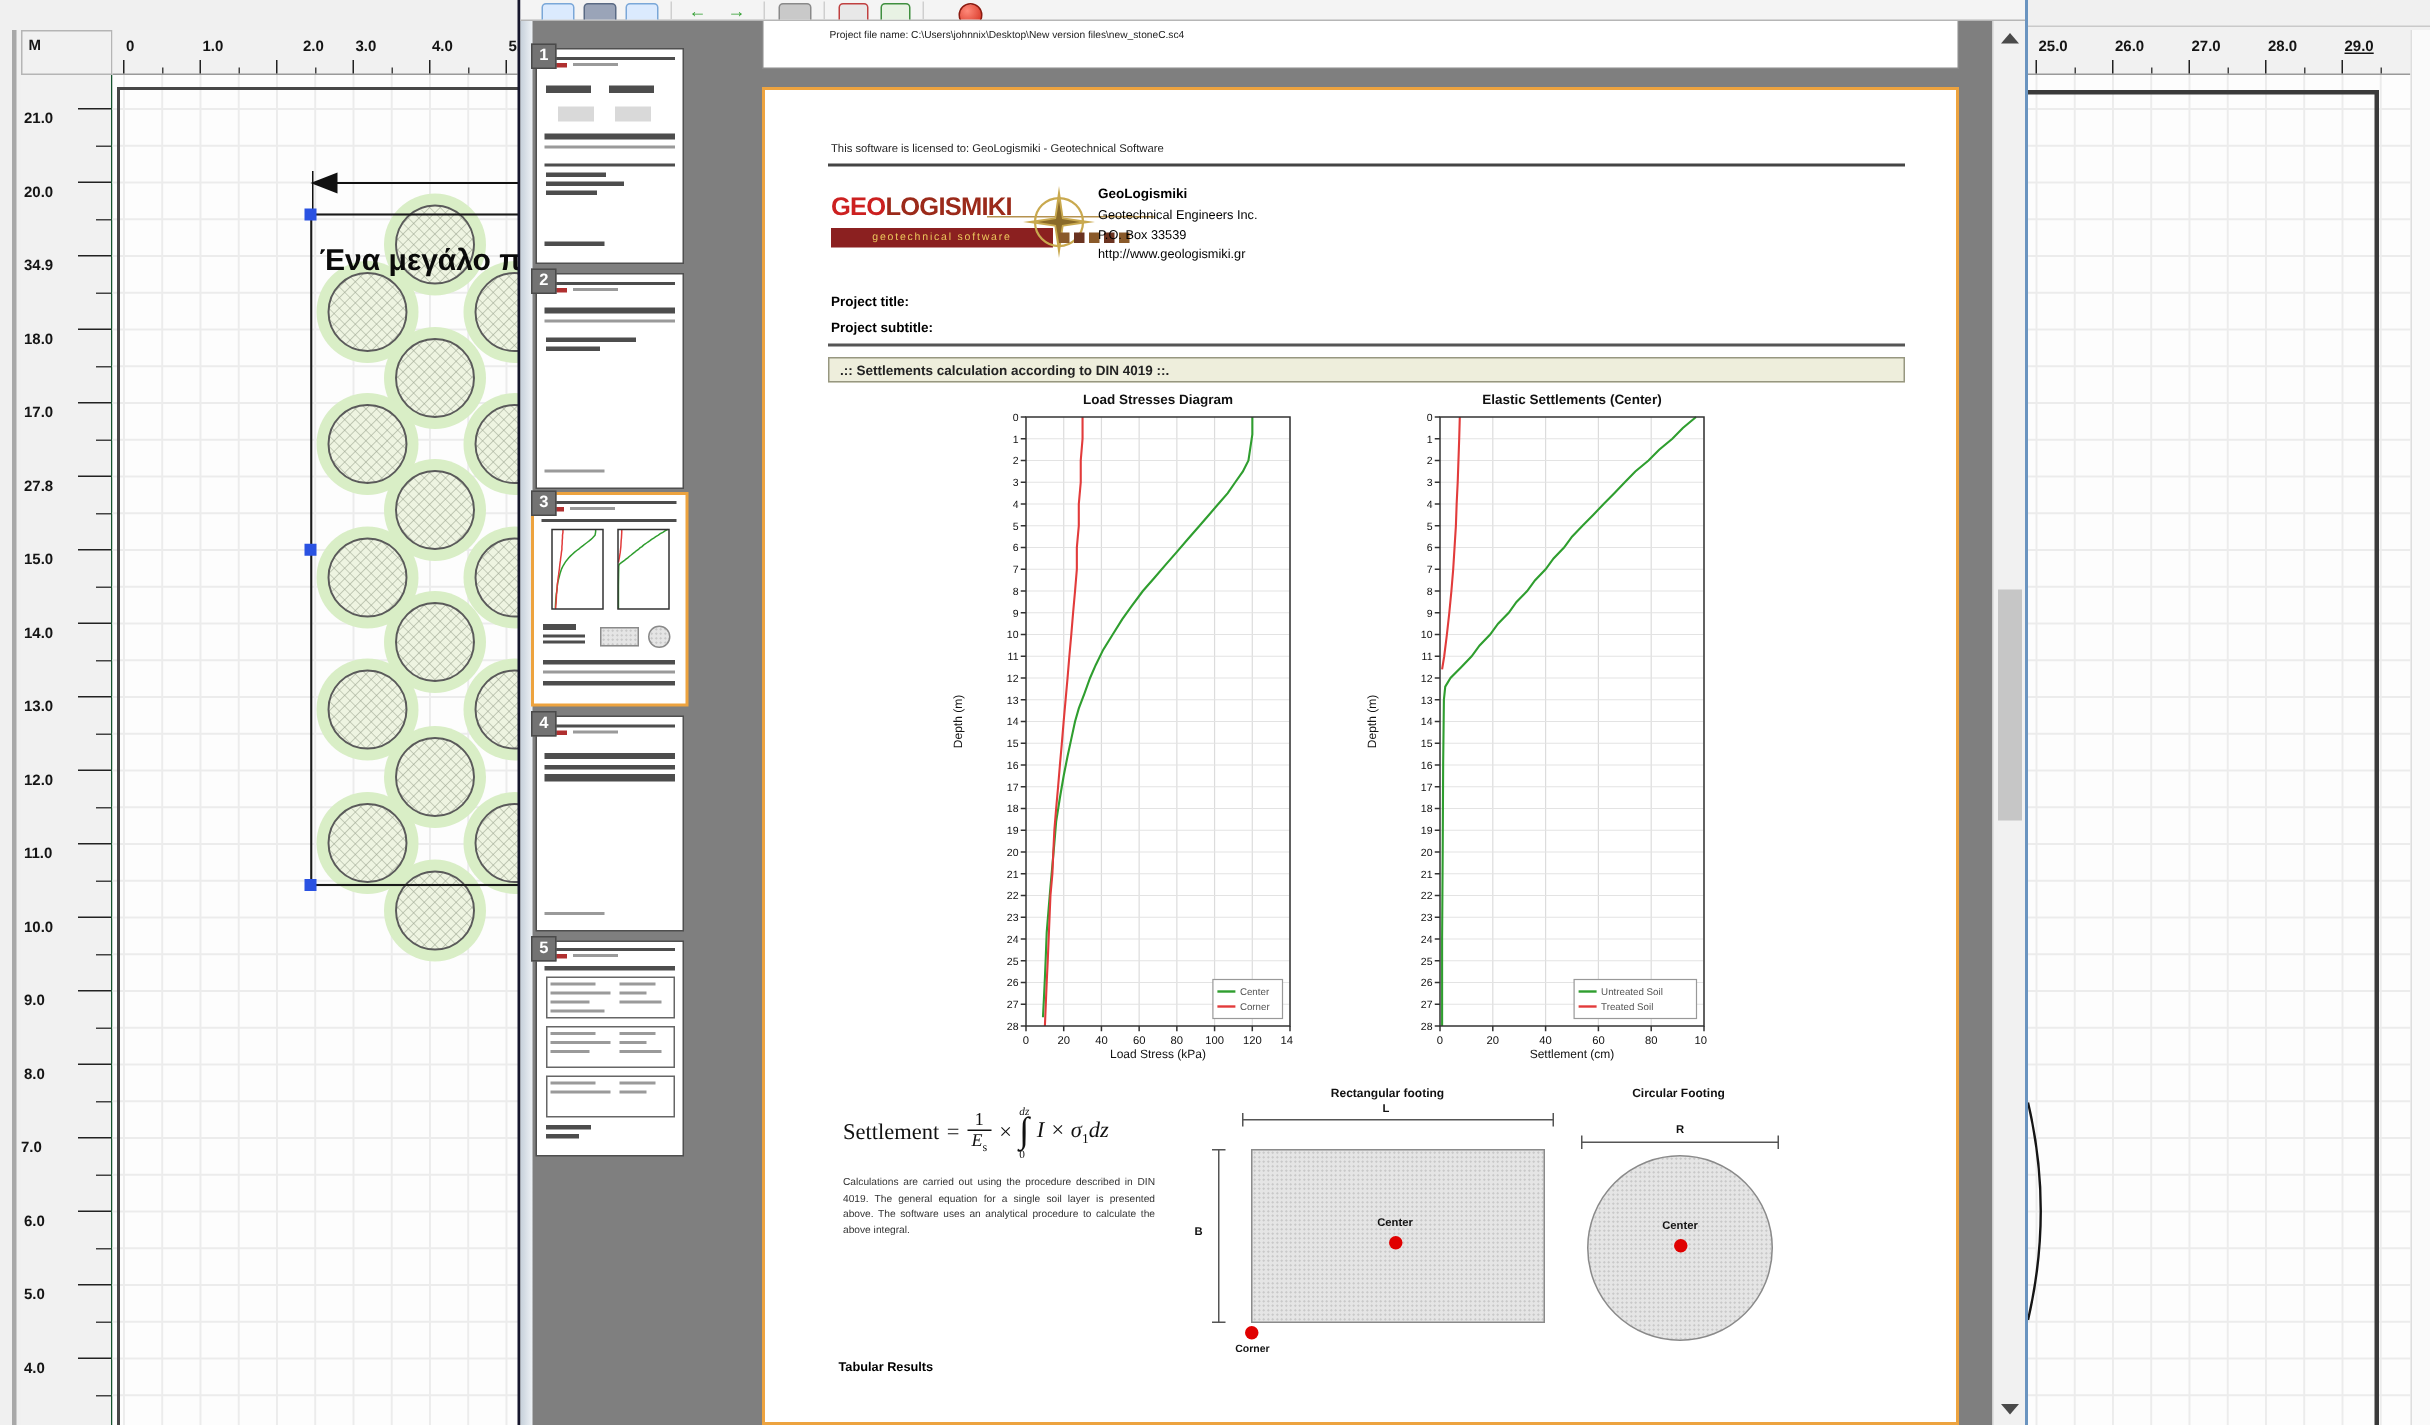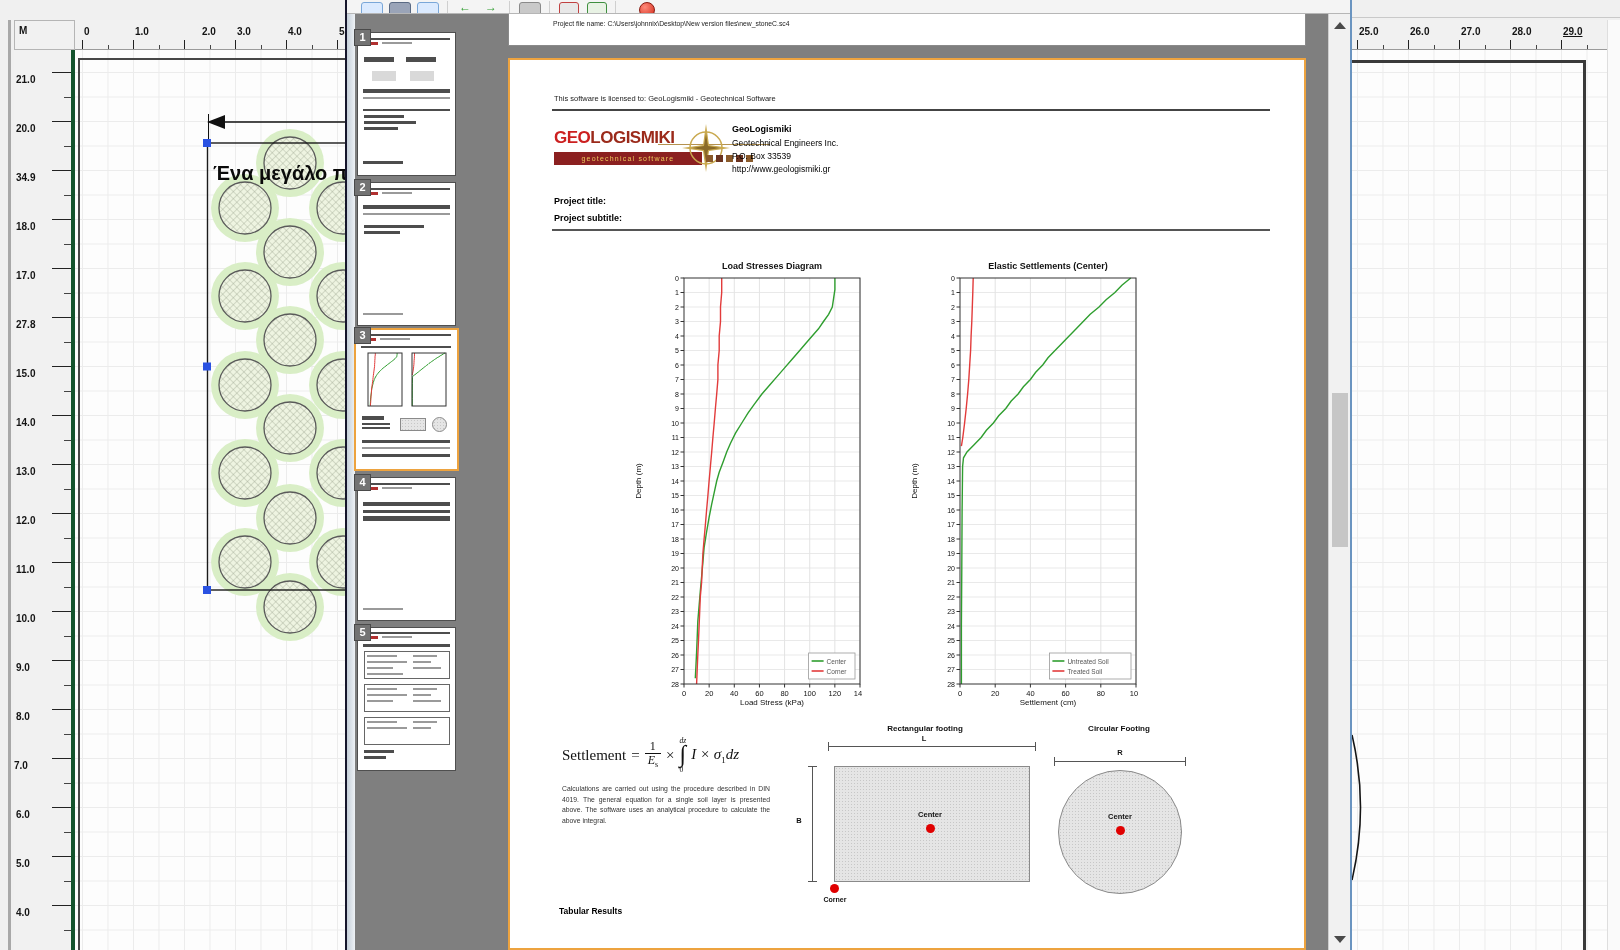--- a/index.html
+++ b/index.html
@@ -61,21 +61,21 @@
       <div class="abs" style="left: 107px; top: 20px; width: 1px; height: 10px; background: rgb(34, 34, 34);"></div>
       <div class="abs" style="left: 109px; top: 6px;">27.0</div>
       <div class="abs" style="left: 132.5px; top: 25px; width: 1px; height: 5px; background: rgb(68, 68, 68);"></div>
       <div class="abs" style="left: 158px; top: 20px; width: 1px; height: 10px; background: rgb(34, 34, 34);"></div>
       <div class="abs" style="left: 160px; top: 6px;">28.0</div>
       <div class="abs" style="left: 183.5px; top: 25px; width: 1px; height: 5px; background: rgb(68, 68, 68);"></div>
       <div class="abs" style="left: 209px; top: 20px; width: 1px; height: 10px; background: rgb(34, 34, 34);"></div>
       <div class="abs" style="left: 211px; top: 6px; text-decoration: underline;">29.0</div>
       <div class="abs" style="left: 234.5px; top: 25px; width: 1px; height: 5px; background: rgb(68, 68, 68);"></div>
     </div>
-  <div class="abs ruler" id="vr" style="left:14px;top:50px;width:61px;height:900px;border-right:4px solid #14532d">
+  <div class="abs ruler" id="vr" style="left:14px;top:50px;width:61px;height:900px;border-right:1px solid #14532d">
       <div class="abs" style="left: 38px; top: 22px; width: 23px; height: 1px; background: rgb(34, 34, 34);"></div>
       <div class="abs" style="left: 2px; top: 24px;">21.0</div>
       <div class="abs" style="left: 50px; top: 46.5px; width: 11px; height: 1px; background: rgb(68, 68, 68);"></div>
       <div class="abs" style="left: 38px; top: 71px; width: 23px; height: 1px; background: rgb(34, 34, 34);"></div>
       <div class="abs" style="left: 2px; top: 73px;">20.0</div>
       <div class="abs" style="left: 50px; top: 95.5px; width: 11px; height: 1px; background: rgb(68, 68, 68);"></div>
       <div class="abs" style="left: 38px; top: 120px; width: 23px; height: 1px; background: rgb(34, 34, 34);"></div>
       <div class="abs" style="left: 2px; top: 122px;">34.9</div>
       <div class="abs" style="left: 50px; top: 144.5px; width: 11px; height: 1px; background: rgb(68, 68, 68);"></div>
       <div class="abs" style="left: 38px; top: 169px; width: 23px; height: 1px; background: rgb(34, 34, 34);"></div>
@@ -349,20 +349,23 @@
 
       <span class="abs" style="left:222px;top:64px;font-size:9px;font-weight:bold">GeoLogismiki</span>
       <span class="abs" style="left:222px;top:78px;font-size:8.5px">Geotechnical Engineers Inc.</span>
       <span class="abs" style="left:222px;top:91px;font-size:8.5px">P.O. Box 33539</span>
       <span class="abs" style="left:222px;top:104px;font-size:8.5px">http://www.geologismiki.gr</span>
 
       <span class="abs" style="left:44px;top:136px;font-size:9px;font-weight:bold">Project title:</span>
       <span class="abs" style="left:44px;top:153px;font-size:9px;font-weight:bold">Project subtitle:</span>
       <div class="abs" style="left:42px;top:169px;width:718px;height:2px;background:#555"></div>
 
+      <div class="abs" style="left:42px;top:178px;width:718px;height:17px;background:#eeeedc;border:1px solid #979780">
+        <span style="position:absolute;left:7px;top:3px;font-size:9px;font-weight:bold;color:#222">.:: Settlements calculation according to DIN 4019 ::.</span>
+      </div>
 
       <div class="abs" id="chart1" style="left:122px;top:198px"><svg width="230" height="452">
             <rect x="52" y="20" width="176" height="406" fill="#ffffff"></rect>
             <line x1="77.14285714285714" y1="20" x2="77.14285714285714" y2="426" stroke="#dcdcdc" stroke-width="0.8"></line>
             <line x1="102.28571428571428" y1="20" x2="102.28571428571428" y2="426" stroke="#dcdcdc" stroke-width="0.8"></line>
             <line x1="127.42857142857143" y1="20" x2="127.42857142857143" y2="426" stroke="#dcdcdc" stroke-width="0.8"></line>
             <line x1="152.57142857142856" y1="20" x2="152.57142857142856" y2="426" stroke="#dcdcdc" stroke-width="0.8"></line>
             <line x1="177.71428571428572" y1="20" x2="177.71428571428572" y2="426" stroke="#dcdcdc" stroke-width="0.8"></line>
             <line x1="202.85714285714286" y1="20" x2="202.85714285714286" y2="426" stroke="#dcdcdc" stroke-width="0.8"></line>
             <line x1="228" y1="20" x2="228" y2="426" stroke="#dcdcdc" stroke-width="0.8"></line>

